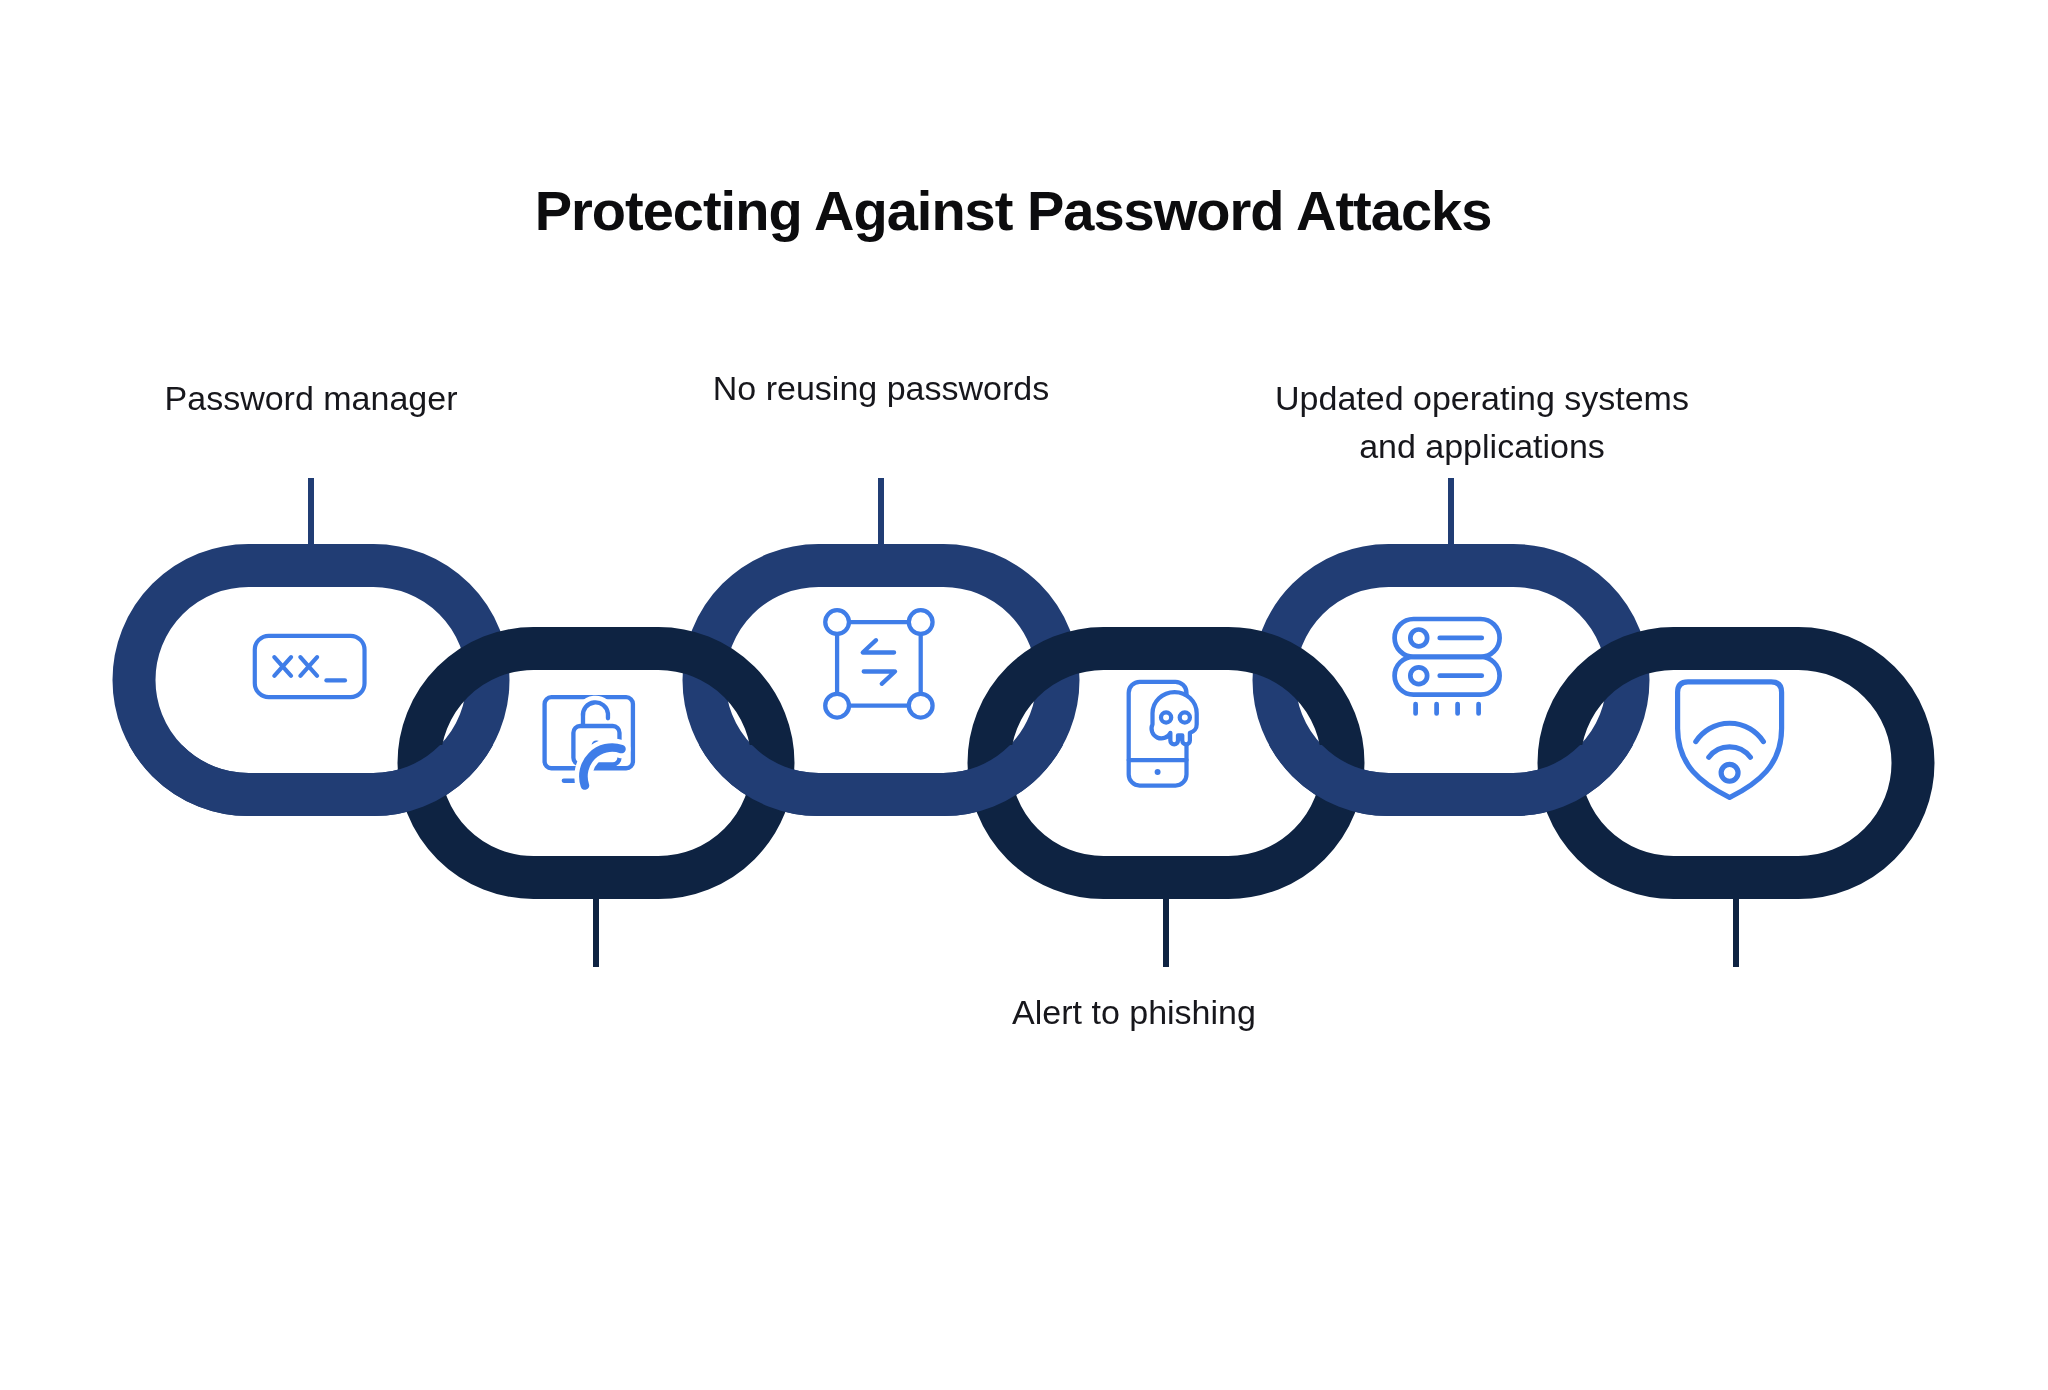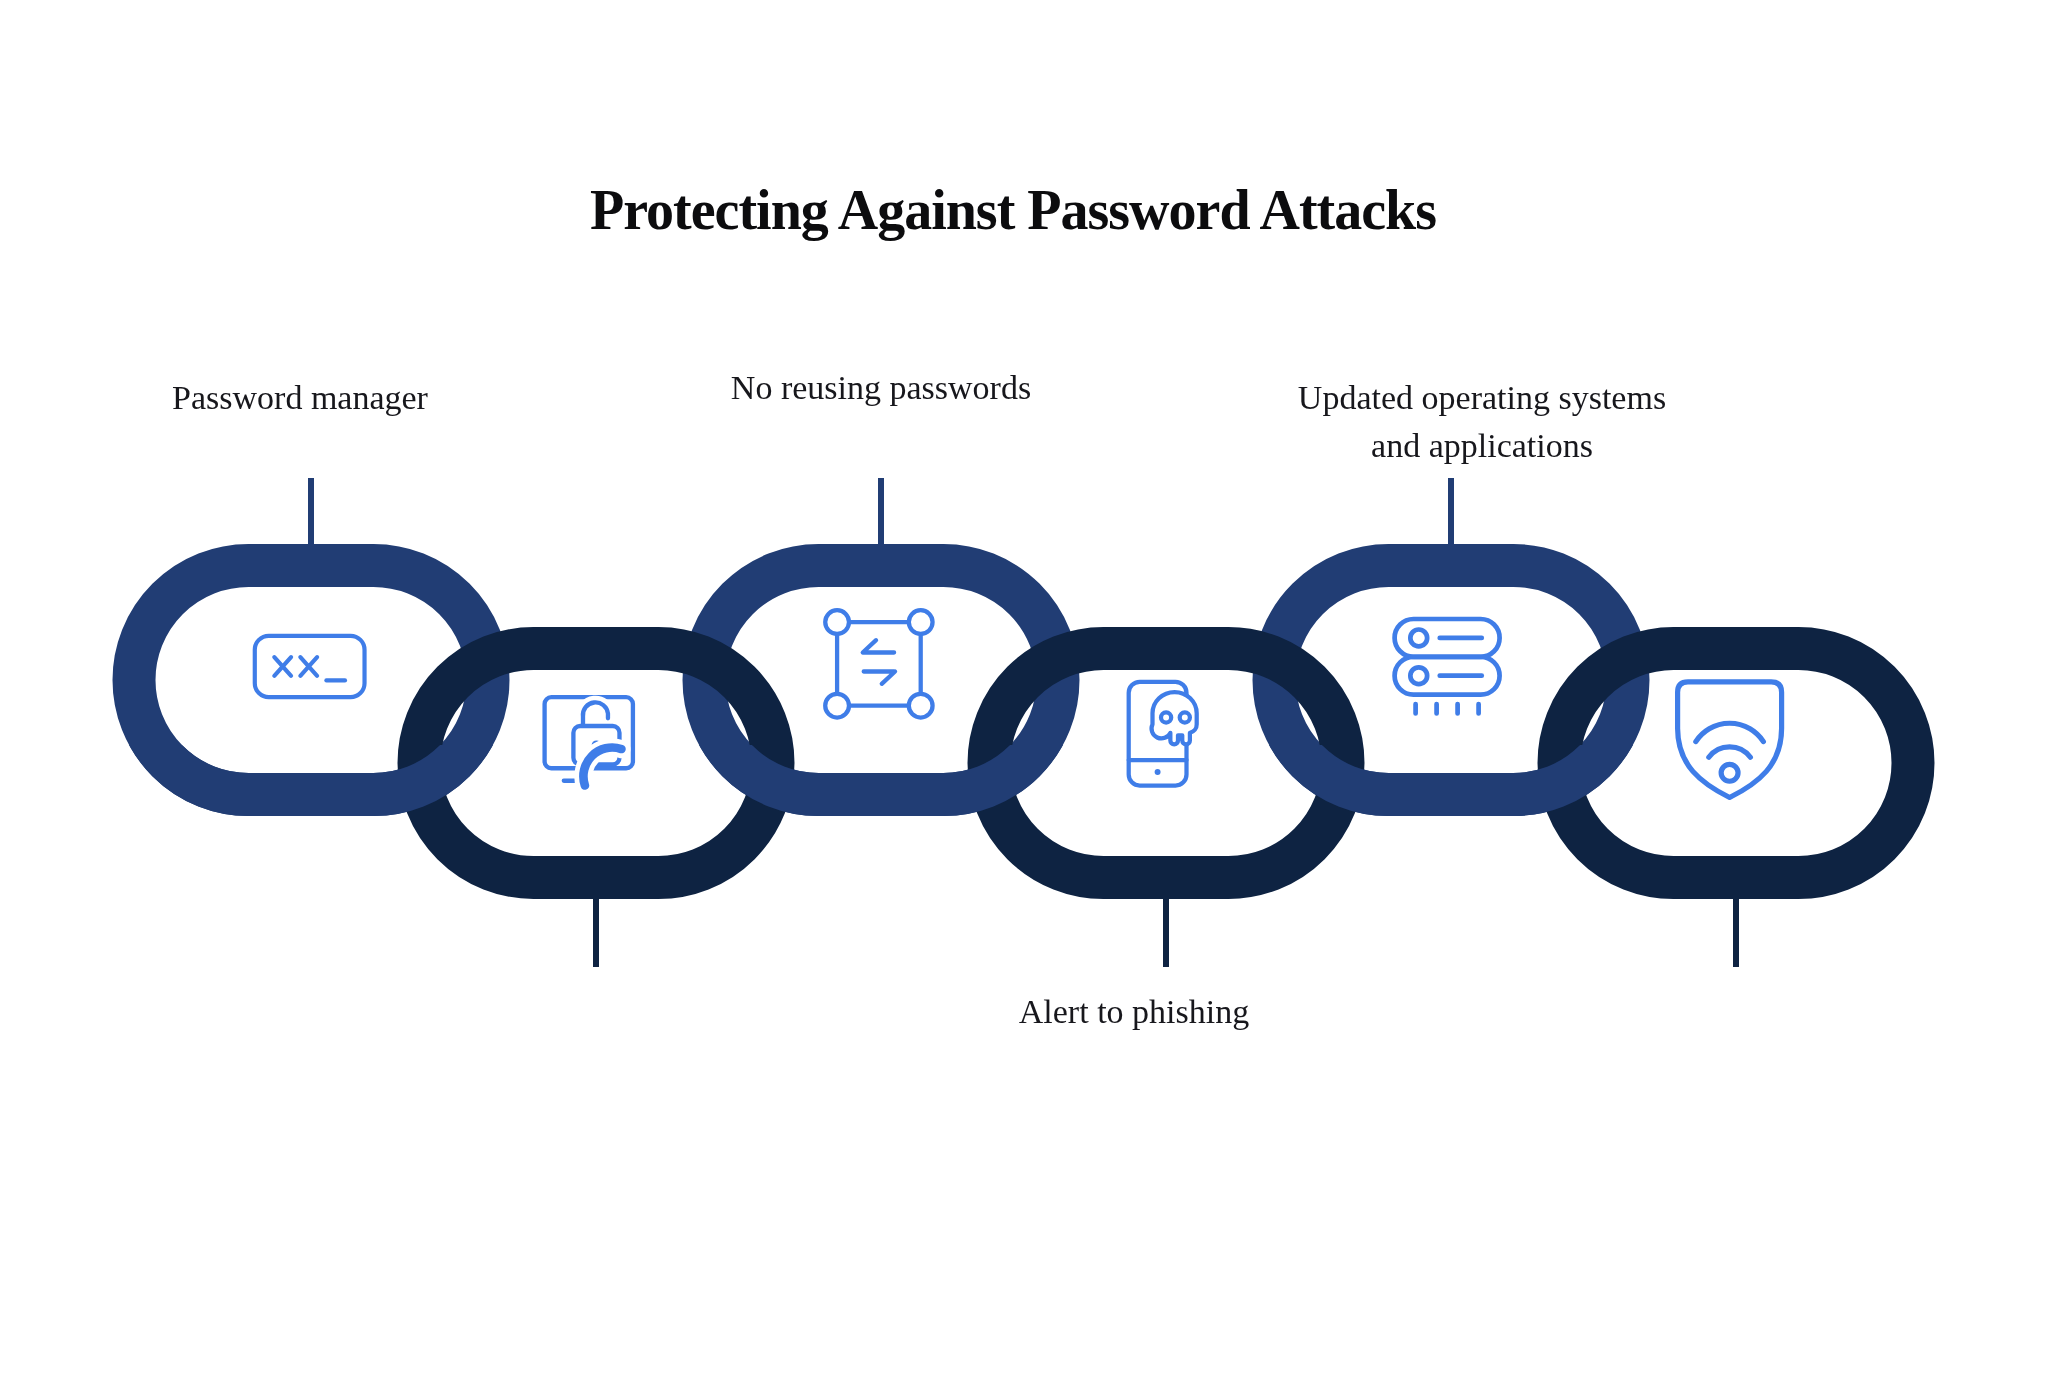--- a/index.html
+++ b/index.html
@@ -1,29 +1,29 @@
 <!DOCTYPE html>
 <html><head>
 <meta charset="utf-8">
 <style>
   html,body{margin:0;padding:0;background:#ffffff;}
   .stage{
     position:relative;width:2048px;height:1056px;overflow:hidden;background:#ffffff;
-    font-family:Liberation Serif, serif;
+    font-family:Liberation Sans, sans-serif;
   }
   .title{
     position:absolute;left:1013px;top:178px;transform:translateX(-50%);
     font-size:56px;font-weight:bold;letter-spacing:-1px;color:#0c0c0e;white-space:nowrap;
   }
   .label{
     position:absolute;transform:translateX(-50%);
     font-size:34px;color:#17171c;text-align:center;line-height:1.42;
     white-space:pre-line;
   }
-  .label.l-pm{left:300px;top:374px;}
+  .label.l-pm{left:311px;top:374px;}
   .label.l-nr{left:881px;top:364px;}
   .label.l-uo{left:1482px;top:374px;}
   .label.l-tf{left:596px;top:988px;}
   .label.l-ap{left:1134px;top:988px;}
   .label.l-sn{left:1736px;top:988px;}
   .chain-svg{position:absolute;left:0;top:0;}
 </style>
 </head>
 <body>
 

